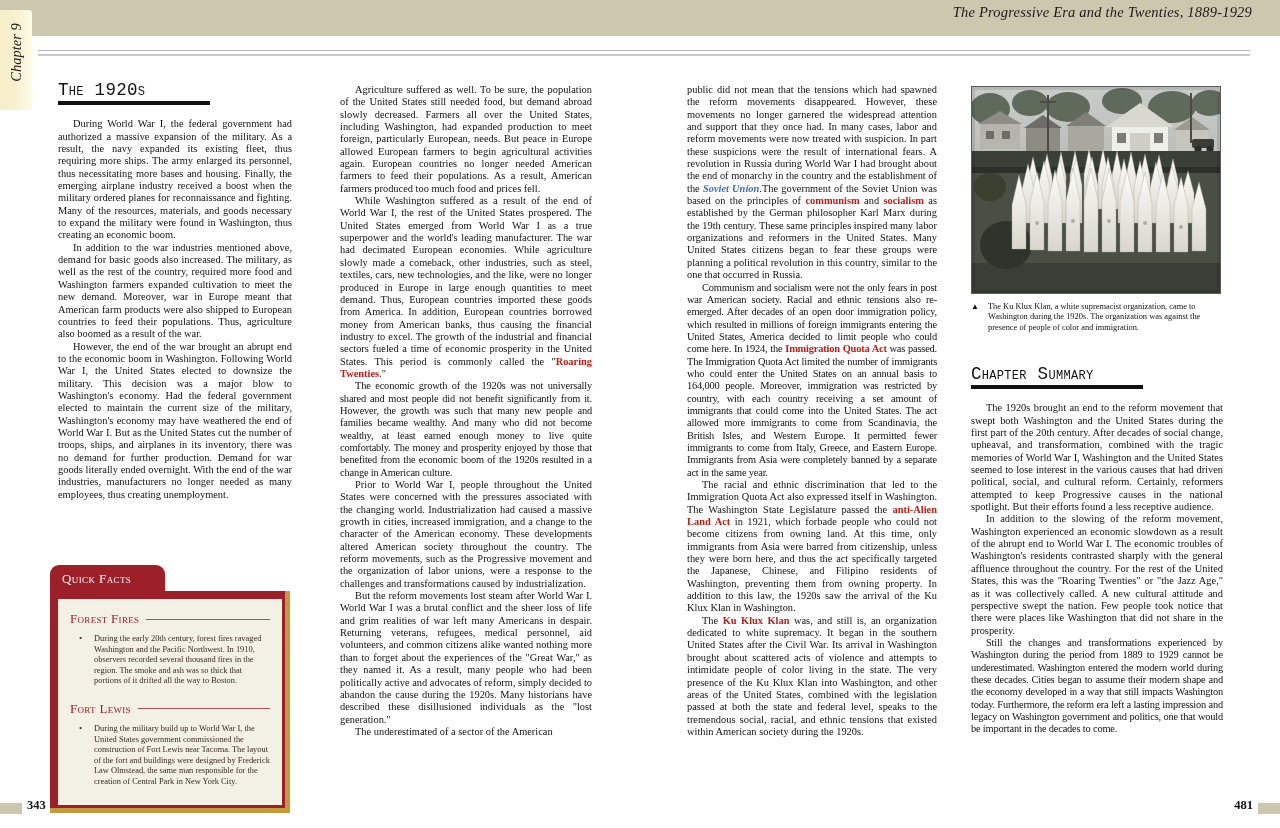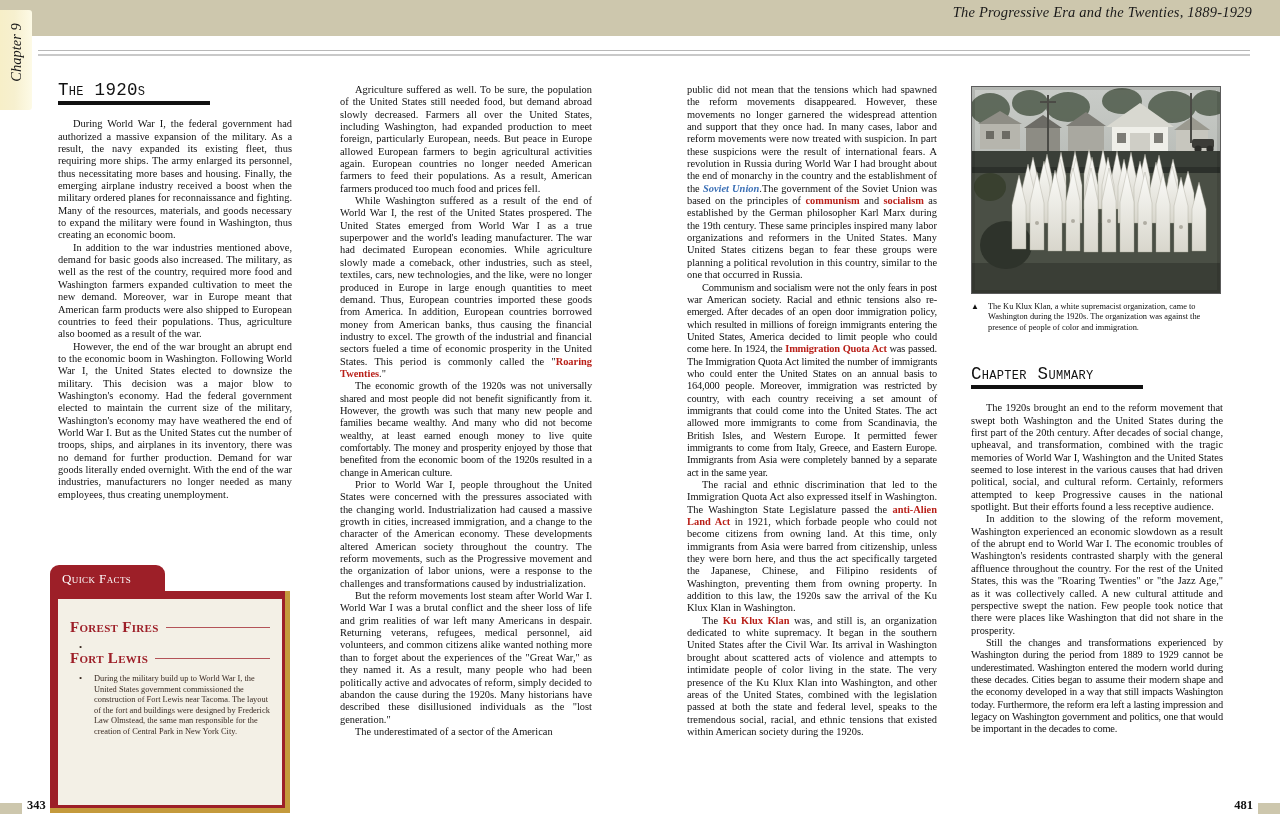--- a/index.html
+++ b/index.html
@@ -128,26 +128,26 @@
     border-bottom: 5px solid #c49a3c;
   }
   .qf-inner {
     position: absolute; left: 8px; top: 8px;
     width: 224px; height: 206px;
     background: #f3f0e6;
     padding: 12px 12px 0 12px;
   }
   .qf-sub {
     font-variant: small-caps;
-    font-size: 15px;
+    font-size: 13px;
     color: #9d1f28;
     letter-spacing: 0.3px;
     display: flex; align-items: center;
-    margin: 8px 0 7px 0;
-    font-weight: bold;
+    margin: 0 0 7px 0;
+    font-weight: normal;
   }
   .qf-sub .ln {
     flex: 1; height: 1px; background: #9d1f28;
     margin-left: 7px; opacity: .75;
   }
   .qf-li {
     position: relative;
     font-size: 8.4px;
     line-height: 10.6px;
     color: #3a2a22;
@@ -228,20 +228,21 @@
     </div>
     <div class="qf-frame">
       <div class="qf-inner">
 
         <div class="qf-sub">
           <span>Forest Fires</span>
           <span class="ln"></span>
         </div>
         <div class="qf-li">
           <span class="bullet">•</span>
+          <span>During the early 20th century, forest fires ravaged Washington and the Pacific Northwest. In 1910, observers recorded several thousand fires in the region. The smoke and ash was so thick that portions of it drifted all the way to Boston.</span>
         </div>
 
         <div class="qf-sub">
           <span>Fort Lewis</span>
           <span class="ln"></span>
         </div>
         <div class="qf-li">
           <span class="bullet">•</span>
           <span>During the military build up to World War I, the United States government commissioned the construction of Fort Lewis near Tacoma. The layout of the fort and buildings were designed by Frederick Law Olmstead, the same man responsible for the creation of Central Park in New York City.</span>
         </div>

